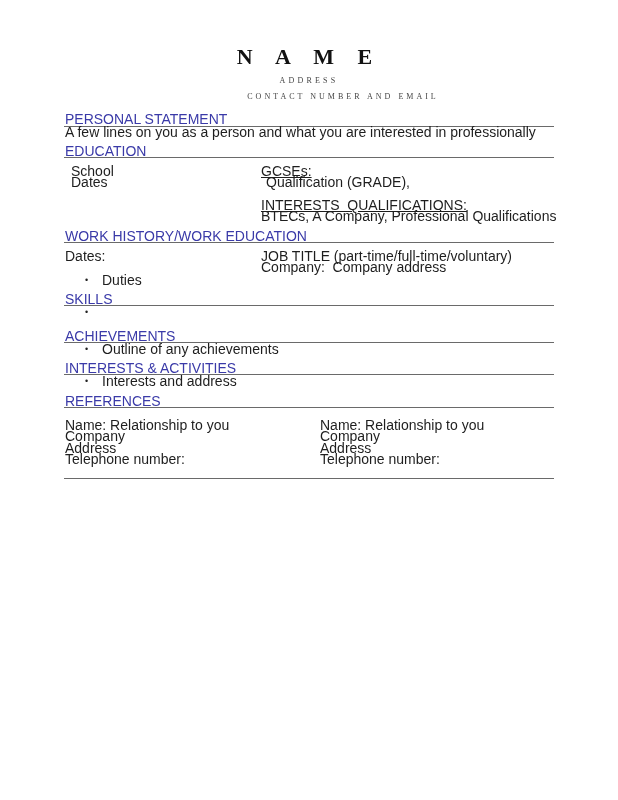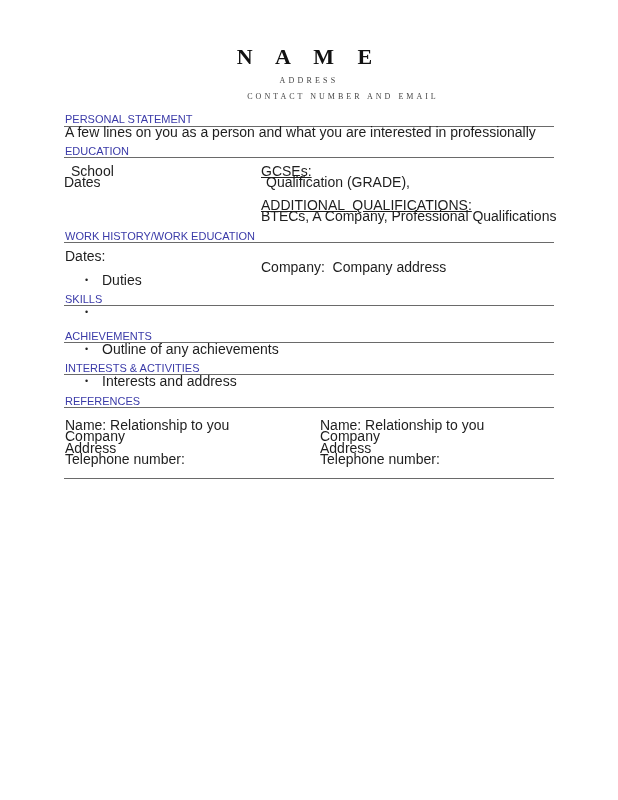--- a/index.html
+++ b/index.html
@@ -8,21 +8,21 @@
   .page { position: absolute; left: 0; top: 0; width: 618px; height: 800px; }
 
   .name { position: absolute; left: 0; width: 618px; top: 44px; text-align: center;
           font-family: "Liberation Serif", serif; font-weight: bold; font-size: 22px;
           letter-spacing: 9px; color: #111; }
   .address { position: absolute; left: 0; width: 618px; top: 76px; text-align: center;
              font-family: "Liberation Serif", serif; font-size: 8px; letter-spacing: 3.2px; color: #444; }
   .contact { position: absolute; left: 0; width: 618px; top: 92px; text-align: center;
              font-family: "Liberation Serif", serif; font-size: 8px; letter-spacing: 3px; color: #444; padding-left: 34px; }
 
-  .sec-title { position: absolute; left: 65px; font-size: 11px; color: #3a3aa8; line-height: 12px; text-align: center; }
+  .sec-title { position: absolute; left: 65px; font-size: 14px; color: #3a3aa8; line-height: 12px; text-align: center; }
   .rule { position: absolute; left: 64px; width: 490px; height: 0; border-top: 1px solid #6a6a6a; }
   .txt { position: absolute; font-size: 14px; line-height: 11.5px; color: #1e1e1e; white-space: nowrap; }
   .ul { text-decoration: underline; }
   .bullet { position: absolute; font-size: 9px; color: #222; }
 </style>
 </head>
 <body>
 
 <div class="page">
 
@@ -30,29 +30,30 @@
   <div class="address">ADDRESS</div>
   <div class="contact">CONTACT NUMBER AND EMAIL</div>
 
   <div class="sec-title" style="top:113px">PERSONAL STATEMENT</div>
   <div class="rule" style="top:126px"></div>
   <div class="txt" style="left:65px; top:127px">A few lines on you as a person and what you are interested in professionally</div>
 
   <div class="sec-title" style="top:145px">EDUCATION</div>
   <div class="rule" style="top:157px"></div>
   <div class="txt" style="left:71px; top:166px">School</div>
-  <div class="txt" style="left:64px; top:177px">Dates</div>
+  <div class="txt" style="left:71px; top:177px">Dates</div>
   <div class="txt ul" style="left:261px; top:166px">GCSEs:</div>
   <div class="txt" style="left:266px; top:177px">Qualification (GRADE),</div>
-  <div class="txt ul" style="left:261px; top:200px; white-space:pre">ADDITIONAL  QUALIFICATIONS:</div>
+  <div class="txt ul" style="left:261px; top:200px; white-space:pre">INTERESTS  QUALIFICATIONS:</div>
   <div class="txt" style="left:261px; top:211px">BTECs, A Company, Professional Qualifications</div>
 
   <div class="sec-title" style="top:230px">WORK HISTORY/WORK EDUCATION</div>
   <div class="rule" style="top:242px"></div>
   <div class="txt" style="left:65px; top:251px">Dates:</div>
+  <div class="txt" style="left:261px; top:251px">JOB TITLE (part-time/full-time/voluntary)</div>
   <div class="txt" style="left:261px; top:262px; white-space:pre">Company:  Company address</div>
   <div class="bullet" style="left:85px; top:275px">•</div>
   <div class="txt" style="left:102px; top:275px">Duties</div>
 
   <div class="sec-title" style="top:293px">SKILLS</div>
   <div class="rule" style="top:305px"></div>
   <div class="bullet" style="left:85px; top:307px">•</div>
 
   <div class="sec-title" style="top:330px">ACHIEVEMENTS</div>
   <div class="rule" style="top:342px"></div>

